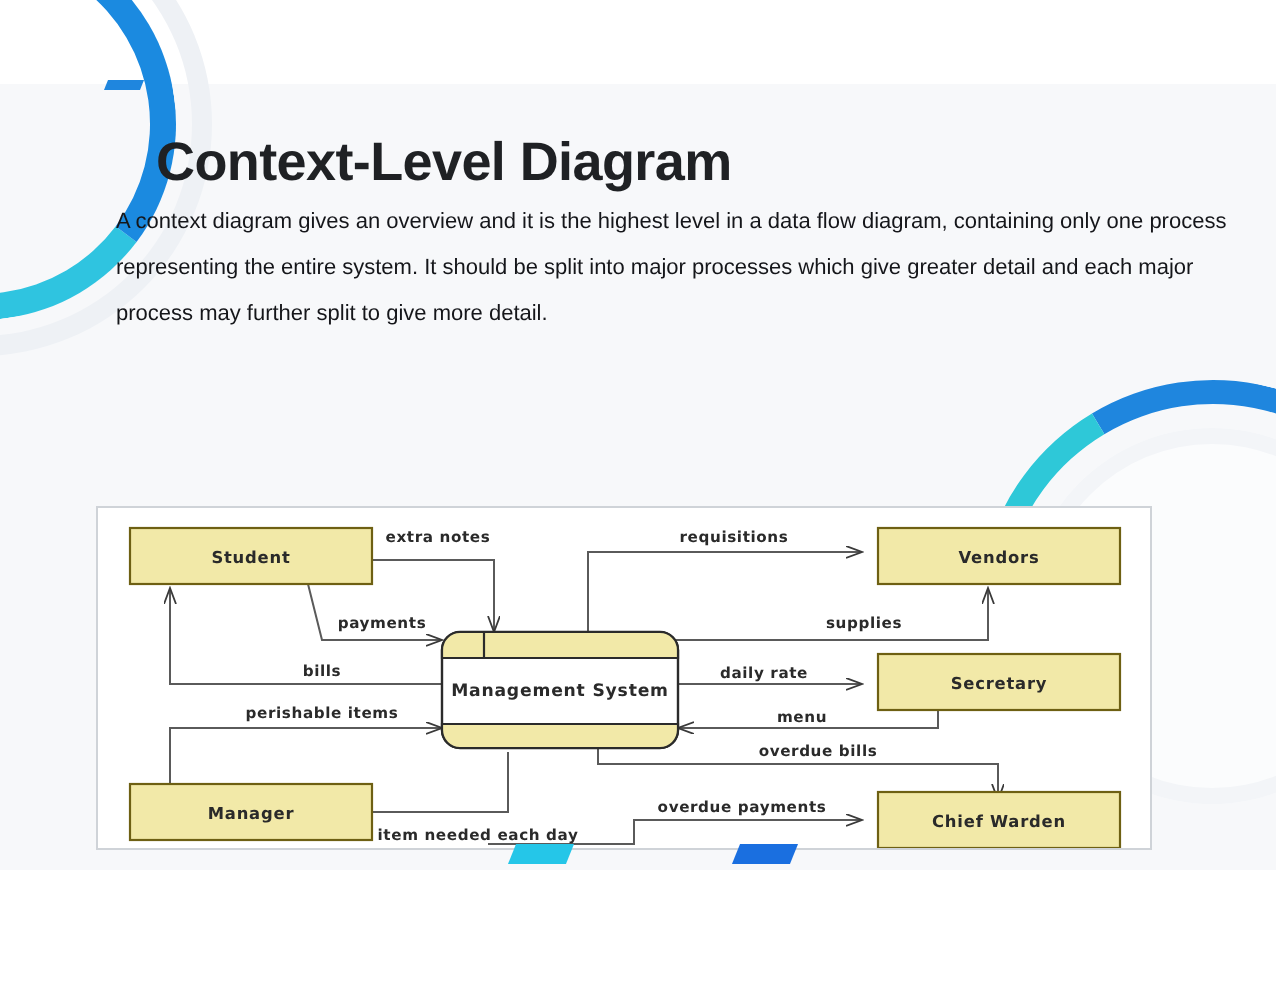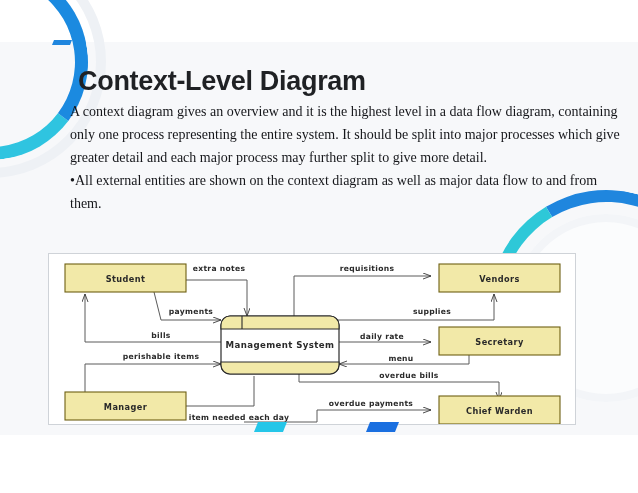--- a/index.html
+++ b/index.html
@@ -107,25 +107,24 @@
     color: #1f2124;
     letter-spacing: -0.3px;
     z-index: 5;
     white-space: nowrap;
   }
   .body-text {
     position: absolute;
     left: 58px; top: 100px;
     width: 556px;
     z-index: 5;
-    font-family: Liberation Serif, serif;
-    font-size: 14px;
+    font-family: Liberation Sans, sans-serif;
+    font-size: 11px;
     color: #15161a;
     line-height: 23px;
-    margin-left: 12px;
   }
   .body-text p { margin: 0; }
   .body-text p.bullet { text-indent: 0; }
   
   .diagram {
     position: absolute;
     left: 48px; top: 253px;
     width: 528px; height: 172px;
     background: #ffffff;
     border: 1px solid #cfd3d8;
@@ -155,21 +154,20 @@
   </div>
 
   <div class="accent-cyan"></div>
   <div class="accent-blue"></div>
   <div class="bottom-band"></div>
 
   <div class="title">Context-Level Diagram</div>
 
   <div class="body-text">
     <p>A context diagram gives an overview and it is the highest level in a data flow diagram, containing only one process representing the entire system. It should be split into major processes which give greater detail and each major process may further split to give more detail.</p>
-    <p class="bullet">•All external entities are shown on the context diagram as well as major data flow to and from them.</p>
   </div>
 
   <div class="diagram">
     <svg class="dsvg" width="526" height="170" viewBox="0 0 526 170">
       <defs>
         <marker id="ah" markerWidth="9" markerHeight="9" refX="8" refY="3" orient="auto" markerUnits="strokeWidth">
           <path d="M0,0 L8,3 L0,6" fill="none" stroke="#3a3a3a" stroke-width="0.9"></path>
         </marker>
       </defs>
 

